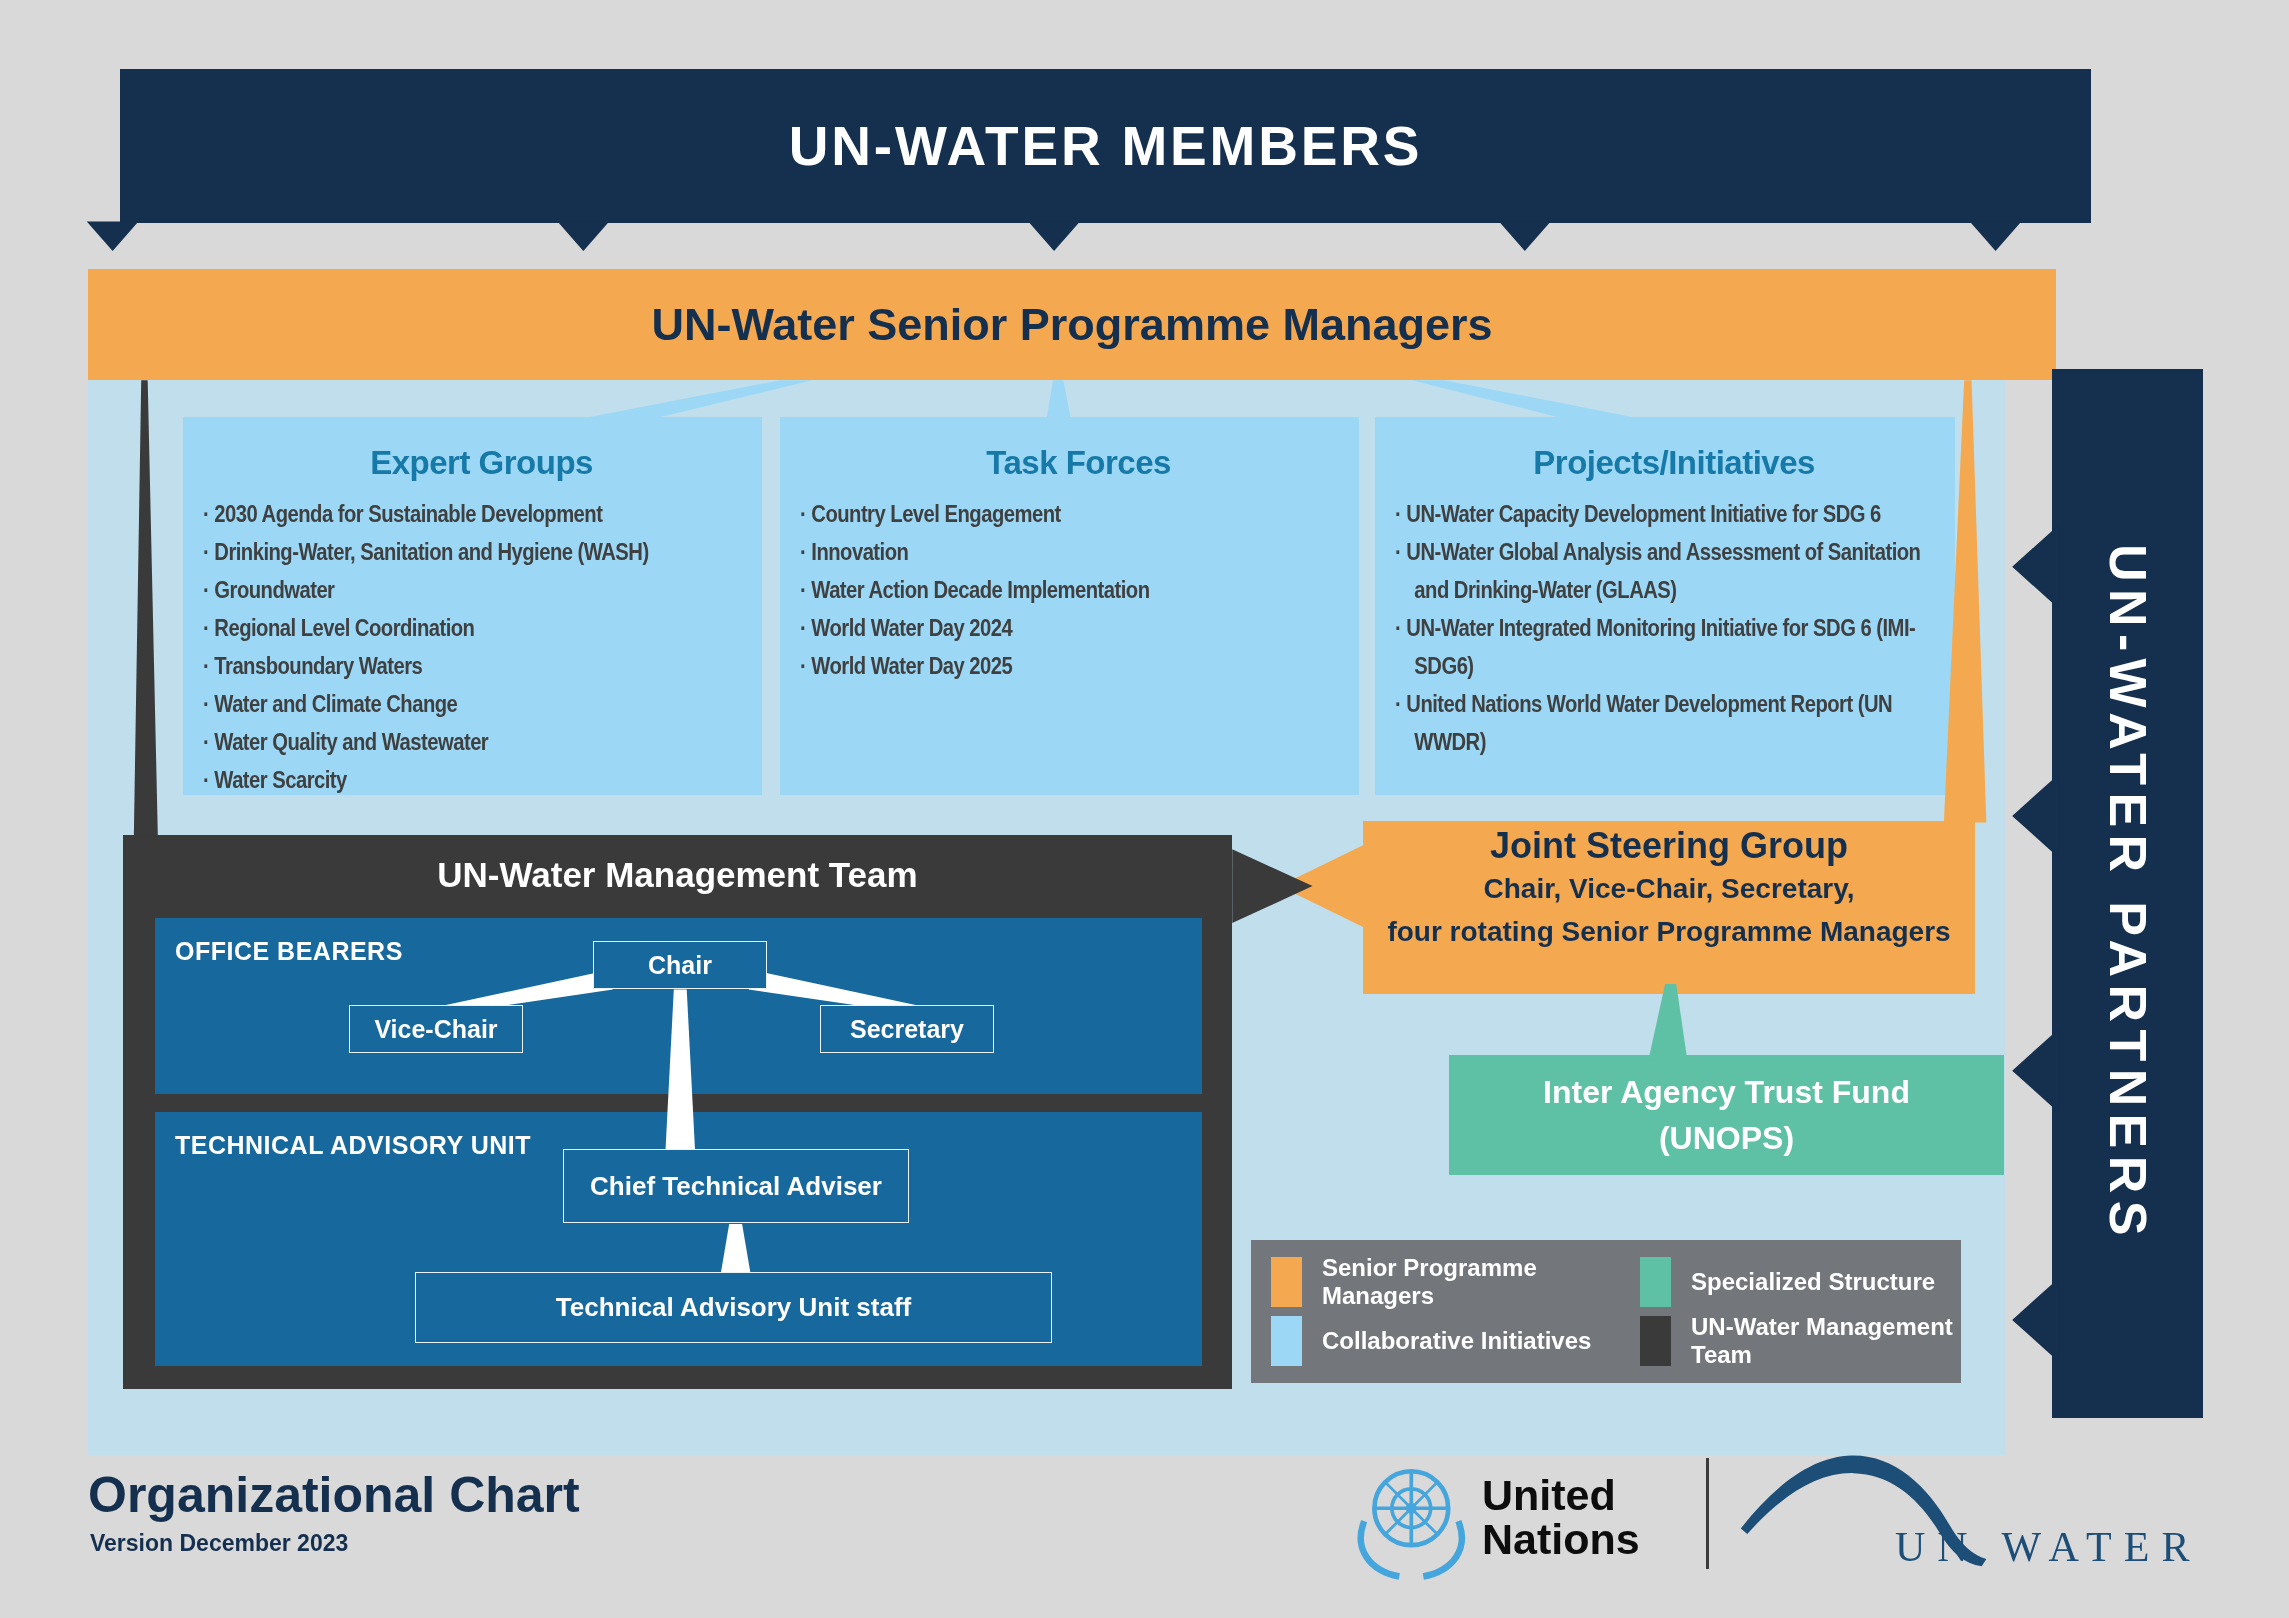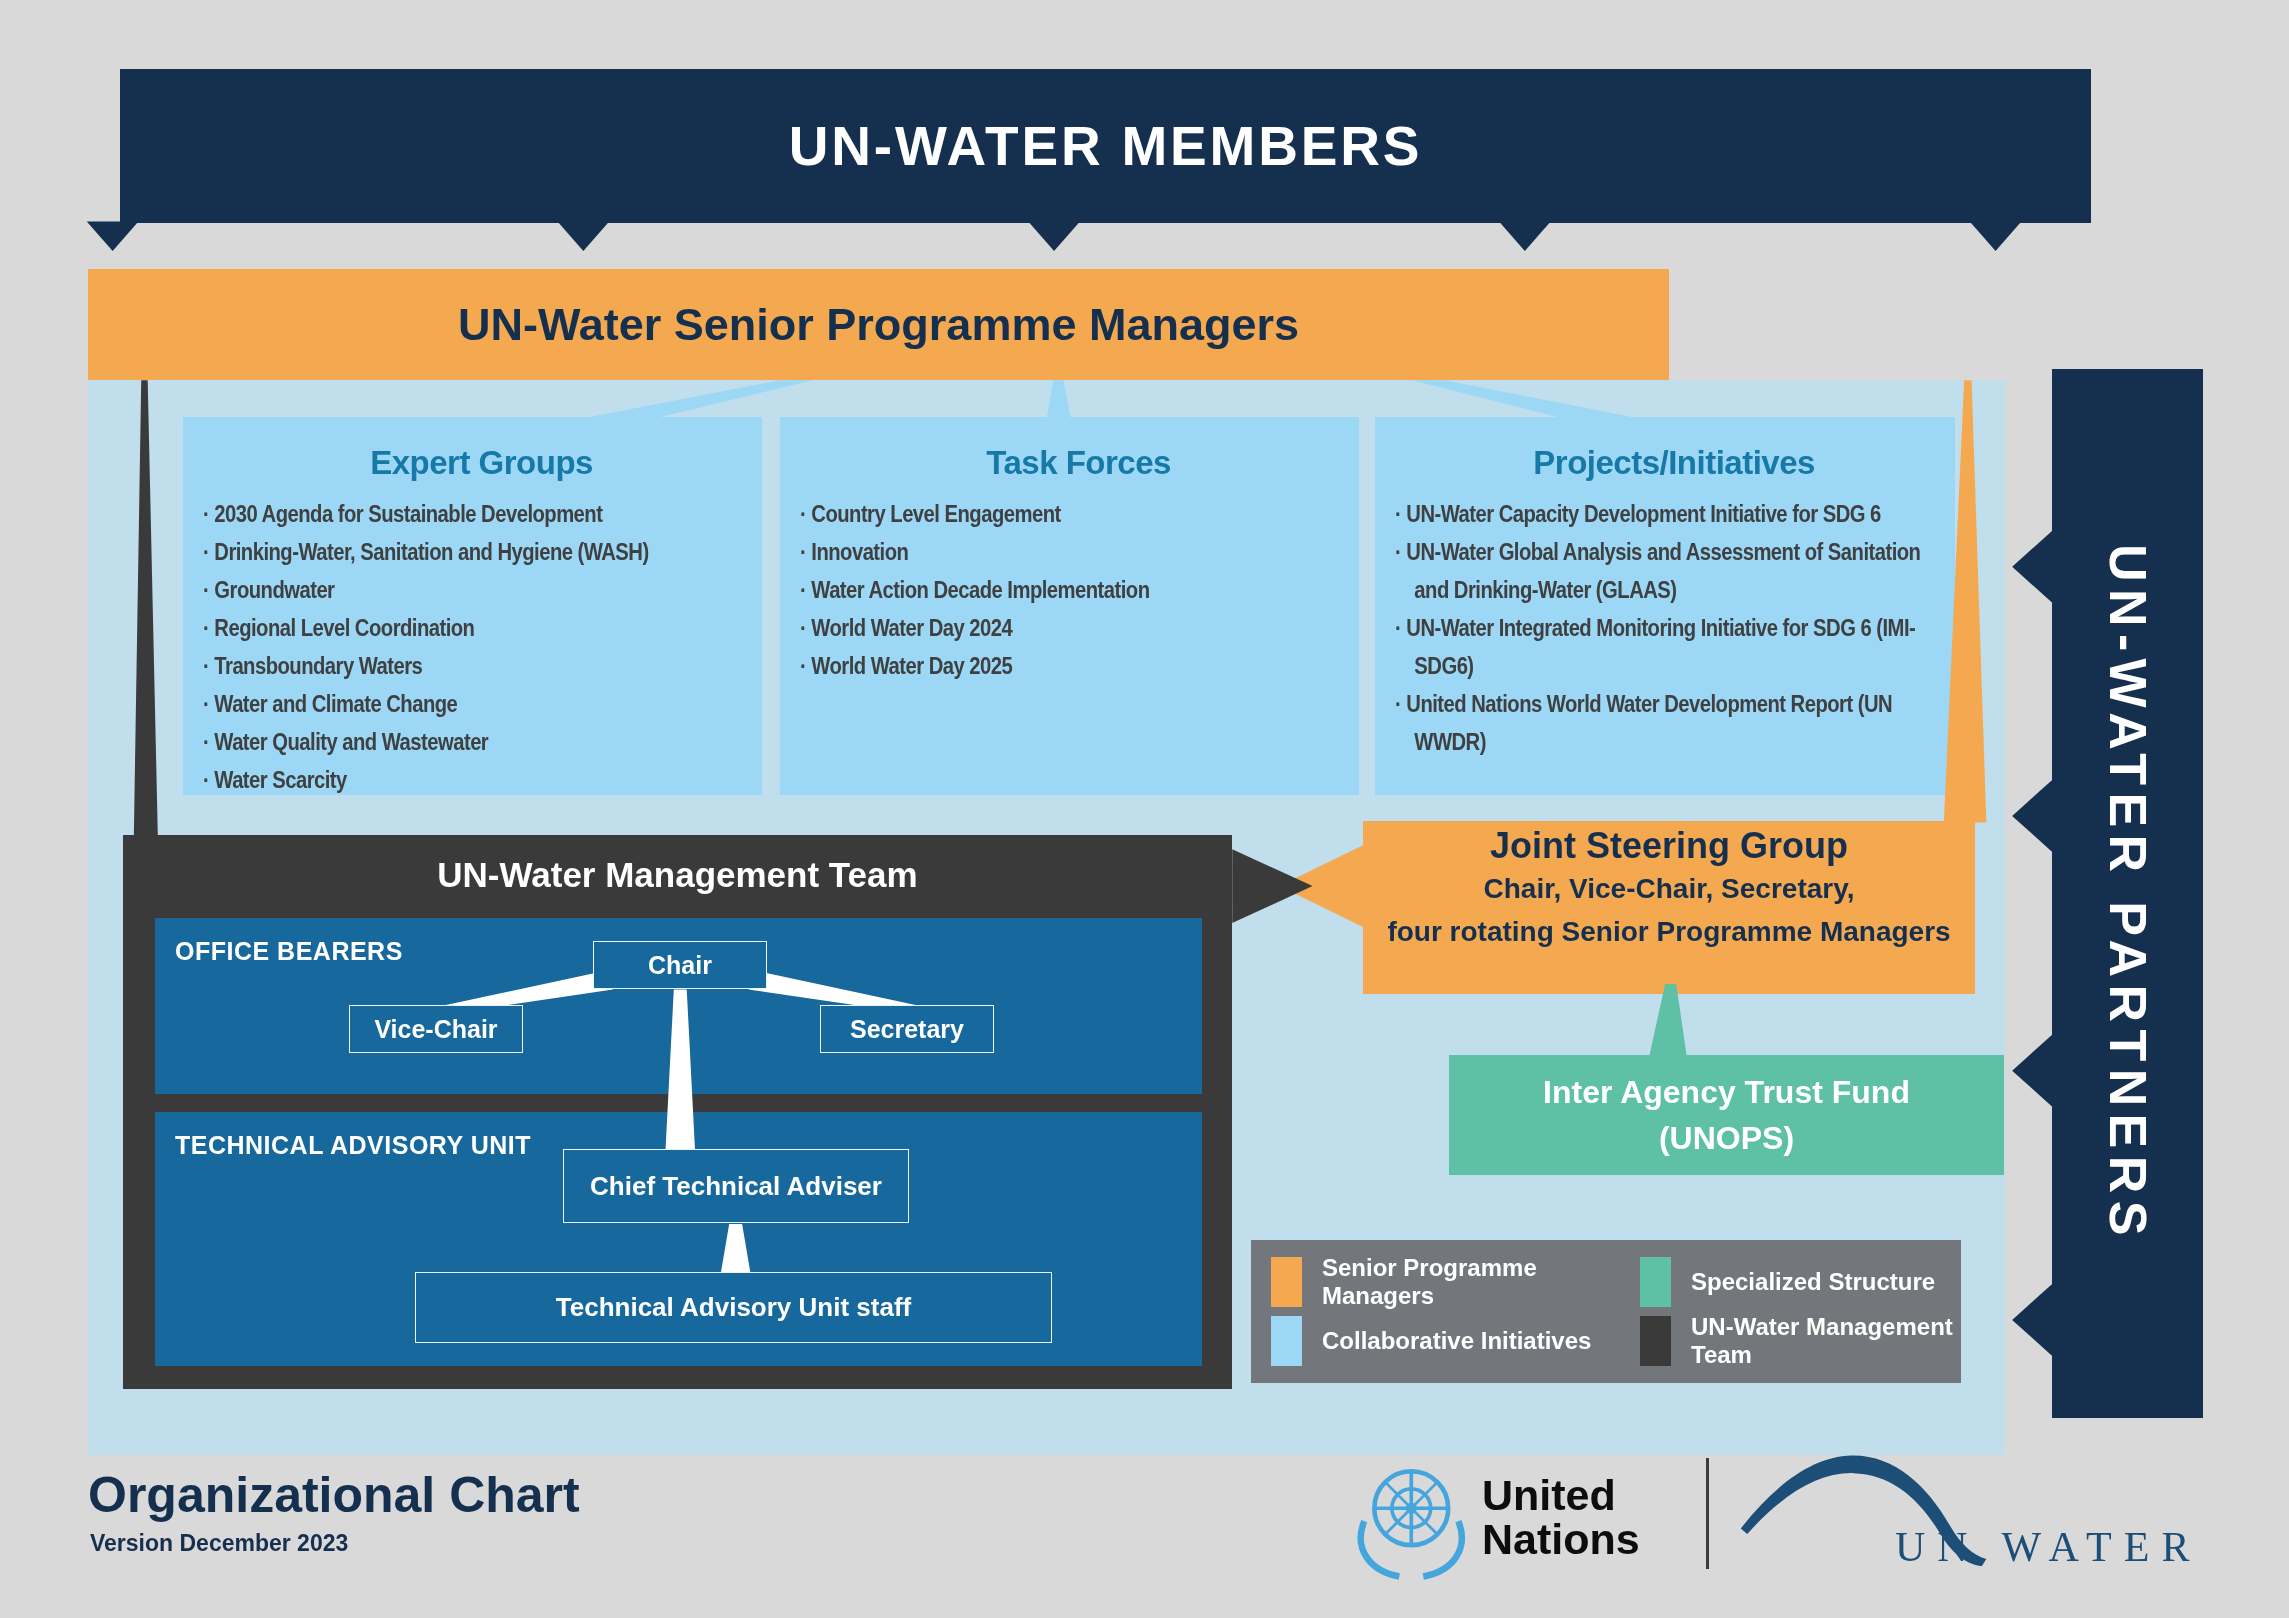--- a/index.html
+++ b/index.html
@@ -6,21 +6,21 @@
   .canvas{position:relative;width:2290px;height:1619px;background:var(--bg,#d9d9d9);
           font-family:"Liberation Sans",sans-serif;overflow:hidden;}
   .abs{position:absolute;box-sizing:border-box;}
 
   
   .members{left:72px;top:69px;width:1971px;height:154px;background:var(--navy);
            display:flex;align-items:center;justify-content:center;z-index:1;margin-left:48px;}
   .members-title{color:#fff;font-size:55px;font-weight:700;letter-spacing:2.8px;}
 
   
-  .spm{left:88px;top:269px;width:1581px;height:111px;background:var(--orange);
+  .spm{left:88px;top:269px;width:1968px;height:111px;background:var(--orange);
        display:flex;align-items:center;justify-content:center;z-index:1;}
   .spm-title{color:var(--navy);font-size:45px;font-weight:700;letter-spacing:0px;}
 
   
   .panel{left:88px;top:380px;width:1917px;height:1075px;background:var(--panel-blue);z-index:0;}
 
   
   .collab{top:417px;height:378px;background:var(--box-blue);z-index:1;padding:18.5px 1.8px 0 20px;}
   .collab h2{margin:8px 0 13px 0;text-align:center;font-size:33px;font-weight:700;
              color:var(--heading-blue);letter-spacing:-0.5px;}

